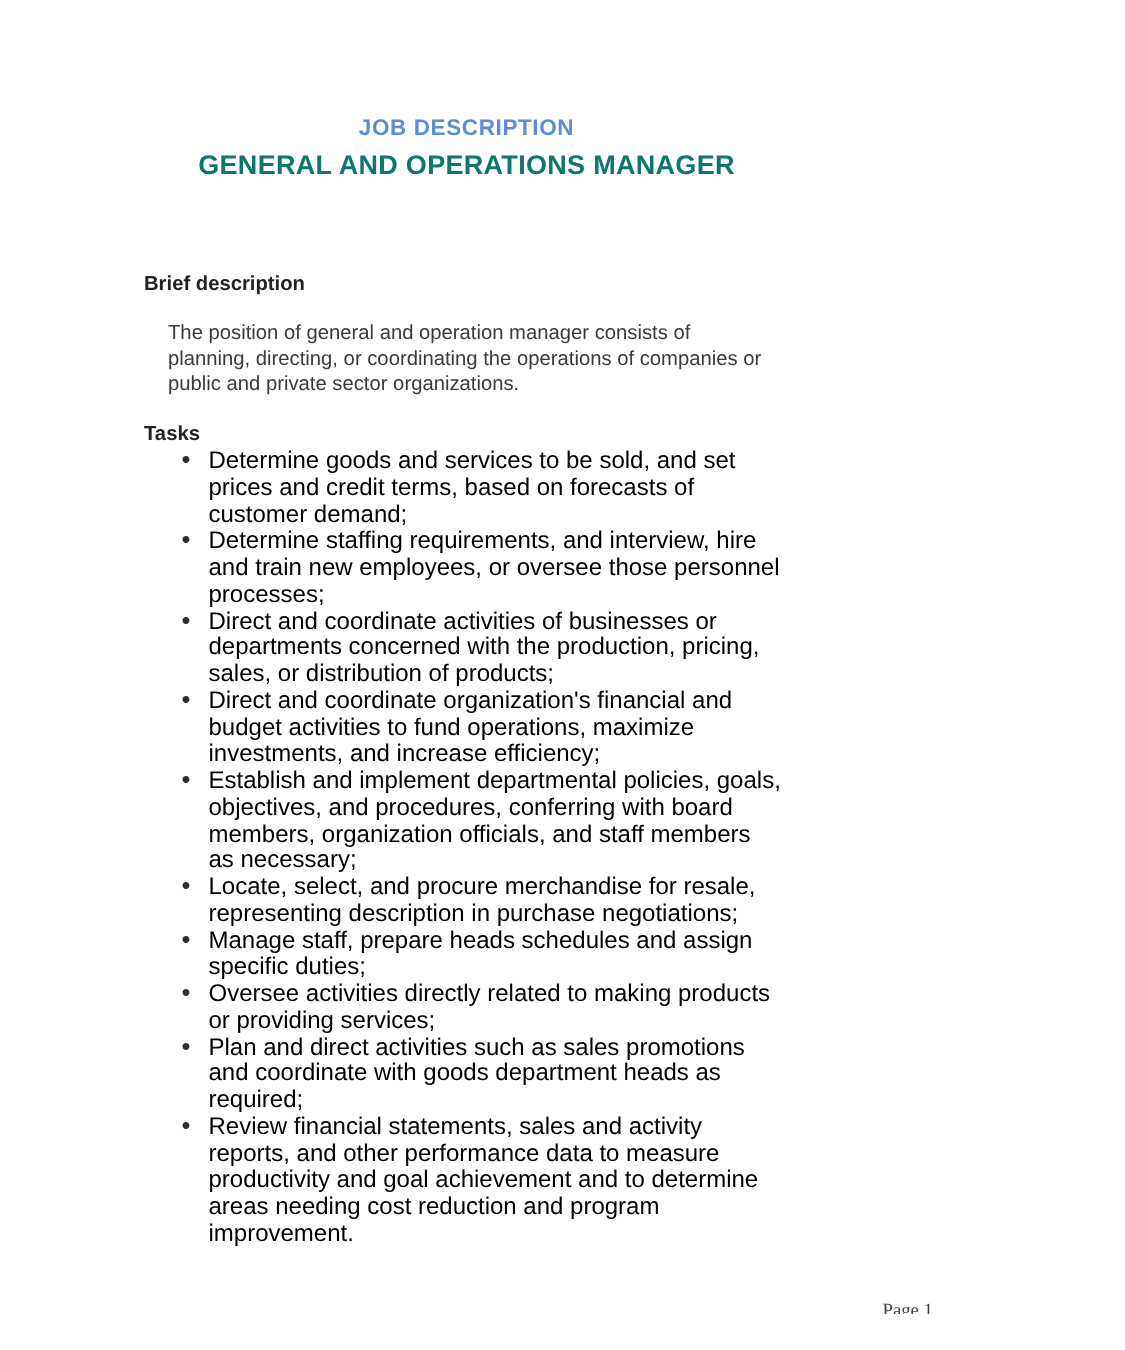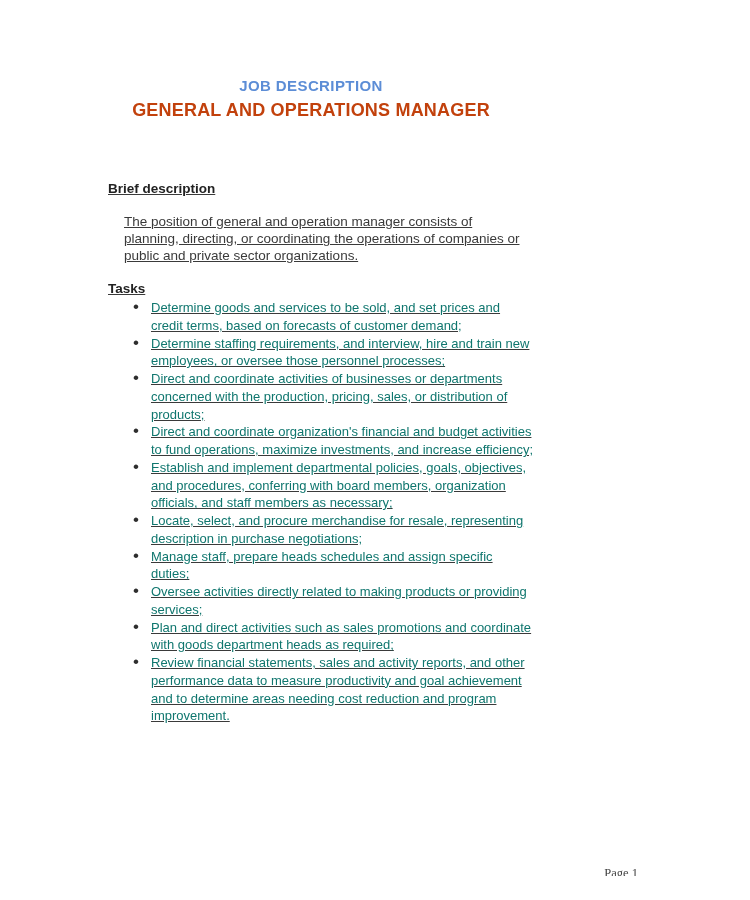--- a/index.html
+++ b/index.html
@@ -27,30 +27,29 @@
     font-size: 15px;
     font-weight: bold;
     letter-spacing: 0.4px;
     color: var(--accent_blue, #5c8dd6);
     line-height: 19px;
     margin: 0;
   }
   .doc-title {
     font-size: 18px;
     font-weight: bold;
-    color: #c2410c;
+    color: #0f766e;
     line-height: 22px;
     margin: 4px 0 0 0;
     letter-spacing: 0.2px;
   }
   .section {
     position: absolute;
-    left: 108px;
+    left: 96px;
     width: 428px;
-    text-decoration: underline;
   }
   .section-brief { top: 180px; }
   .section-tasks { top: 280px; }
   .section-heading {
     font-size: 13.5px;
     font-weight: bold;
     color: #222222;
     line-height: 17px;
     margin: 0;
   }
@@ -61,37 +60,37 @@
     color: #3a3a3a;
   }
   .task-list {
     list-style: none;
     margin: 2px 0 0 0;
     padding: 0;
   }
   .task-list li {
     position: relative;
     padding-left: 43px;
-    font-size: 13px;
+    font-size: 16px;
     line-height: 17.75px;
-    color: #0f766e;
+    color: #000000;
     width: 382px;
   }
   .task-list li::before {
     content: "\2022";
     position: absolute;
     left: 25px;
     top: -1px;
     font-size: 17px;
     color: #2e2e2e;
   }
   .page-footer {
     position: absolute;
     top: 866px;
-    right: 112px;
+    right: 128px;
     font-family: "Liberation Serif", serif;
     font-size: 12.5px;
     color: #3f3f3f;
   }
 </style>
 </head>
 <body style="--accent_blue: #5c8dd6; --text: #3a3a3a;">
 
 <div class="page">
 

